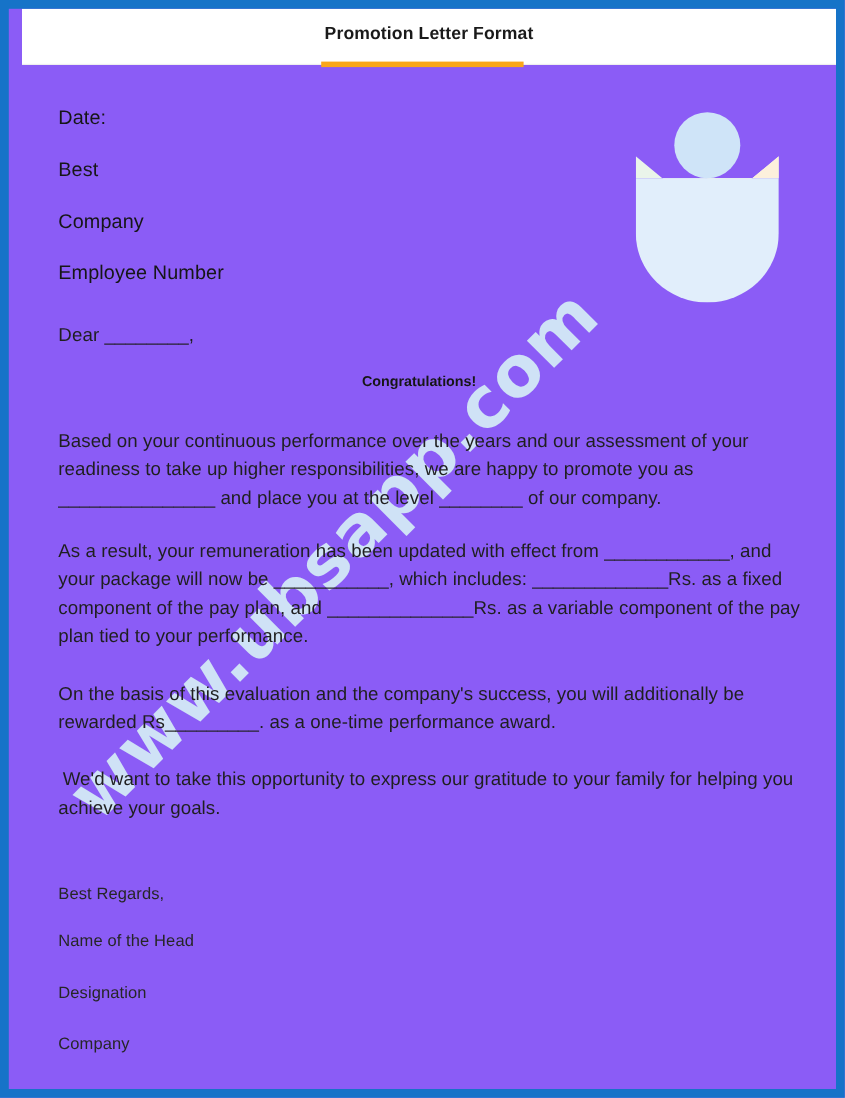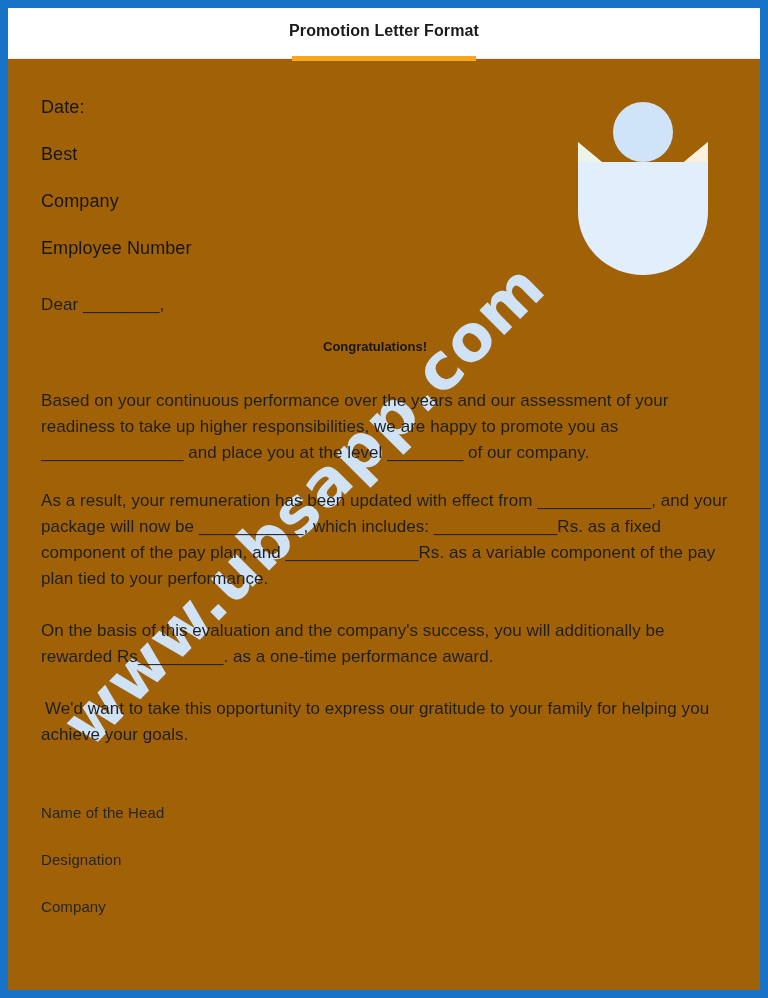--- a/index.html
+++ b/index.html
@@ -13,22 +13,23 @@
     font-family: "Liberation Sans", sans-serif;
     overflow: hidden;
   }
 
   #page {
     position: relative;
     box-sizing: border-box;
     width: 768px;
     height: 998px;
     border: 8px solid #1673c8;
-    background: #a16207;
+    background: #8b5cf6;
     overflow: hidden;
+    padding-left: 12px;
   }
 
   
   #header {
     position: relative;
     height: 50px;
     border-bottom: 1px solid #eeeeee;
     background: #ffffff;
   }
   #header-title {
@@ -171,19 +172,20 @@
     <div id="salutation">Dear ________,</div>
 
     <div id="congratulations">Congratulations!</div>
 
     <p id="para-1" class="body-para">Based on your continuous performance over the years and our assessment of your readiness to take up higher responsibilities, we are happy to promote you as _______________ and place you at the level ________ of our company.</p>
     <p id="para-2" class="body-para">As a result, your remuneration has been updated with effect from ____________, and your package will now be ___________, which includes: _____________Rs. as a fixed component of the pay plan, and ______________Rs. as a variable component of the pay plan tied to your performance.</p>
     <p id="para-3" class="body-para">On the basis of this evaluation and the company's success, you will additionally be rewarded Rs_________. as a one-time performance award.</p>
     <p id="para-4" class="body-para"> We'd want to take this opportunity to express our gratitude to your family for helping you achieve your goals.</p>
 
     <div id="signature">
+      <div class="sig-line sig-gap">Best Regards,</div>
       <div class="sig-line">Name of the Head</div>
       <div class="sig-line">Designation</div>
       <div class="sig-line">Company</div>
     </div>
 
   </div>
 </div>
 
 </body></html>

